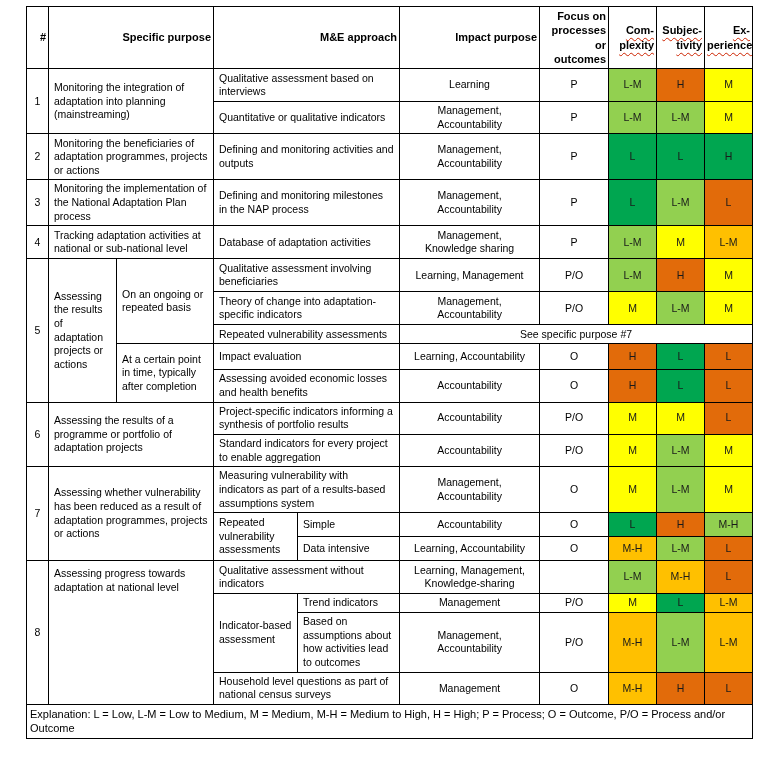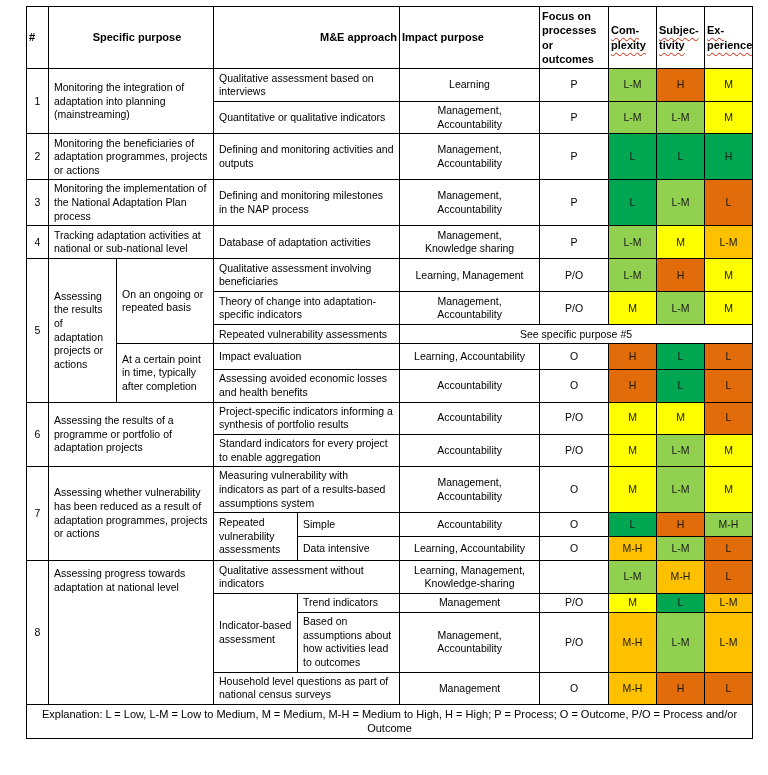--- a/index.html
+++ b/index.html
@@ -2,29 +2,29 @@
 <html><head>
 <meta charset="utf-8">
 <style>
   html,body { margin:0; padding:0; background:#fff; color:#000;
     font-family:"Liberation Sans", sans-serif; }
   .page { width:768px; box-sizing:border-box; padding:6px 14px 10px 26px; }
   .title { font-size:12.5px; font-weight:bold; margin:4px 0 13px 2px; letter-spacing:0; }
   table.nav { border-collapse:collapse; table-layout:fixed; width:727px; }
   table.nav th, table.nav td { border:1px solid #000; padding:2px 5px;
     font-size:10.5px; line-height:1.3; vertical-align:middle; overflow:hidden; }
-  table.nav th { font-weight:bold; font-size:11px; text-align:left; padding:2px 2px; }
+  table.nav th { font-weight:bold; font-size:11px; text-align:right; padding:2px 2px; }
   td.num { text-align:center; padding:2px 1px; }
   td.txt { text-align:left; }
   td.gen, td.focus, td.rate, td.note { text-align:center; }
   td.rate { color:#1a1a1a; }
   .preline { white-space:pre-line; }
   .squiggle { text-decoration-line:underline; text-decoration-style:wavy;
     text-decoration-color:#cc2200; text-decoration-thickness:1px; text-underline-offset:3px; }
-  tr.expl td { font-size:11px; text-align:center; padding:2px 3px; }
+  tr.expl td { font-size:11px; text-align:left; padding:2px 3px; }
 </style>
 </head>
 <body>
 
 <div class="page">
 
 
   <table class="nav">
     <colgroup>
       <col style="width:22px">
@@ -35,21 +35,21 @@
         <col style="width:140px">
       <col style="width:69px">
         <col style="width:48px">
         <col style="width:48px">
         <col style="width:48px">
     </colgroup>
 
     <tbody>
         <tr style="height:40px">
       <th>#</th>
-      <th colspan="2" style="text-align:center;padding-left:14px">Specific purpose</th>
+      <th colspan="2" style="text-align:right;padding-left:14px">Specific purpose</th>
       <th colspan="2" style="text-align:right;padding-left:6px">M&amp;E approach</th>
       <th>Impact purpose</th>
       <th class="preline">Focus on
 processes
 or outcomes</th>
       <th class="preline squiggle">Com-
 plexity</th>
       <th class="preline squiggle">Subjec-
 tivity</th>
       <th class="preline squiggle">Ex-
@@ -127,21 +127,21 @@
       <td class="txt" colspan="2">Theory of change into adaptation-specific indicators</td>
       <td class="gen preline">Management,
 Accountability</td>
       <td class="focus">P/O</td>
       <td class="rate" style="background-color: rgb(255, 255, 0);">M</td>
       <td class="rate" style="background-color: rgb(146, 208, 80);">L-M</td>
       <td class="rate" style="background-color: rgb(255, 255, 0);">M</td>
     </tr>
     <tr style="height:19px">
       <td class="txt" colspan="2">Repeated vulnerability assessments</td>
-      <td class="note" colspan="5">See specific purpose #5</td>
+      <td class="note" colspan="5">See specific purpose #7</td>
     </tr>
     <tr style="height:26px">
       <td class="txt" rowspan="2">At a certain point in time, typically after completion</td>
       <td class="txt" colspan="2">Impact evaluation</td>
       <td class="gen preline">Learning, Accountability</td>
       <td class="focus">O</td>
       <td class="rate" style="background-color: rgb(226, 107, 10);">H</td>
       <td class="rate" style="background-color: rgb(0, 166, 80);">L</td>
       <td class="rate" style="background-color: rgb(226, 107, 10);">L</td>
     </tr>

